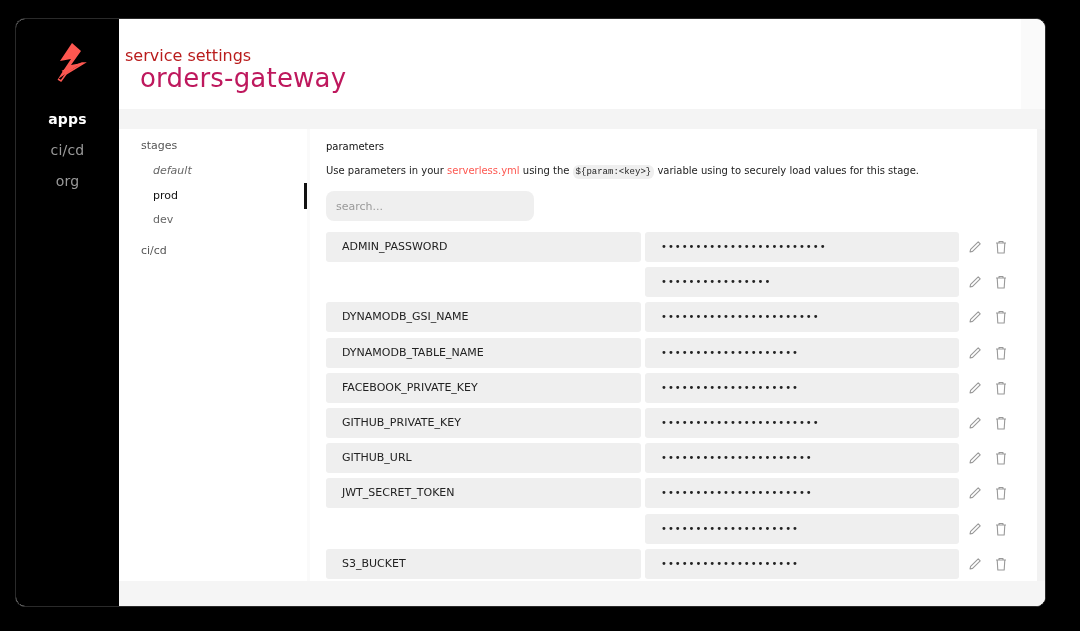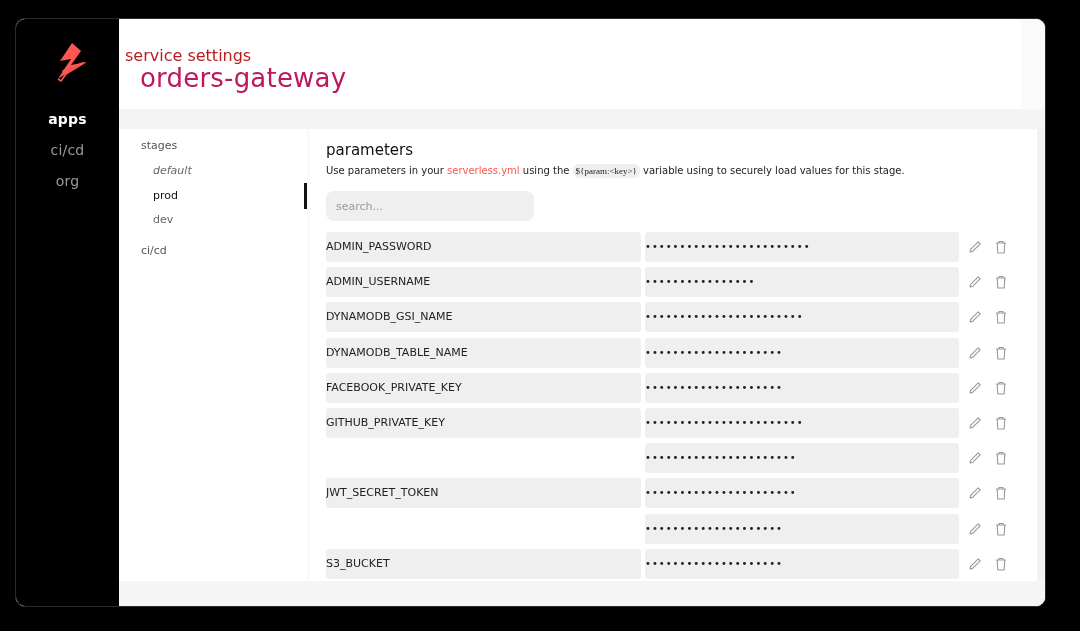--- a/index.html
+++ b/index.html
@@ -32,39 +32,39 @@
   .band { position: absolute; left: 0; top: 90px; right: 0; height: 20px; background: #f4f4f4; }
 
   .stage-nav { position: absolute; left: 0; top: 110px; width: 188px; bottom: 25px; background: #fff; }
   .stage-nav .lbl { position: absolute; font-size: 11px; color: #555; }
   .stage-nav .item { position: absolute; font-size: 11px; color: #666; }
   .stage-nav .item.italic { font-style: italic; }
   .stage-nav .item.active { color: #111; }
   .active-bar { position: absolute; left: 185px; top: 54px; width: 3px; height: 26px; background: #111; }
 
   .main { position: absolute; left: 191px; top: 110px; width: 727px; bottom: 25px; background: #fff; }
-  .main-title { position: absolute; left: 16px; top: 12px; font-size: 15px; color: #111; }
+  .main-title { position: absolute; left: 16px; top: 12px; font-size: 10px; color: #111; }
   .desc { position: absolute; left: 16px; top: 36px; font-size: 10px; color: #222; white-space: nowrap; }
   .desc .link { color: #fd5750; }
   .desc code {
-    font-family: Liberation Serif, serif; font-size: 9px;
+    font-family: Liberation Mono, monospace; font-size: 9px;
     background: #efefef; padding: 2px 3px; border-radius: 6px; color: #222;
   }
   .search {
     position: absolute; left: 16px; top: 62px; width: 208px; height: 30px;
     background: #efefef; border: none; border-radius: 8px;
     font-family: "DejaVu Sans", sans-serif; font-size: 11px; color: #333; padding-left: 10px;
   }
   .search::placeholder { color: #999; }
 
   .rows { position: absolute; left: 16px; top: 103px; }
   .row { position: relative; height: 35.2px; width: 700px; }
   .key, .val {
     position: absolute; top: 0; height: 30px; background: #efefef; border-radius: 3px;
-    font-size: 11px; line-height: 30px; padding-left: 0; color: #222; white-space: nowrap; overflow: hidden;
+    font-size: 11px; line-height: 30px; padding-left: 16px; color: #222; white-space: nowrap; overflow: hidden;
   }
   .key { left: 0; width: 315px; }
   .val { left: 319px; width: 314px; letter-spacing: 1px; font-size: 10px; }
   .icon { position: absolute; top: 7px; width: 16px; height: 16px; cursor: pointer; }
   .icon.edit { left: 641px; }
   .icon.del { left: 667px; }
 
   .bottom-shade { position: absolute; left: 0; bottom: 0; right: 0; height: 25px; background: #f5f5f5; }
   .right-strip { position: absolute; right: 0; top: 110px; width: 8px; bottom: 25px; background: #f2f2f2; }
 </style>
@@ -110,21 +110,20 @@
     <div class="key">ADMIN_PASSWORD</div>
     <div class="val">••••••••••••••••••••••••</div>
     <svg class="icon edit" viewBox="0 0 16 16">
       <path d="M3 13 L3.6 10.4 L11.2 2.8 L13.2 4.8 L5.6 12.4 Z" fill="none" stroke="#999" stroke-width="1.1" stroke-linejoin="round"></path>
     </svg>
     <svg class="icon del" viewBox="0 0 16 16">
       <path d="M3 4 H13 M6 4 V2.5 H10 V4 M4.2 4 L4.8 14 H11.2 L11.8 4" fill="none" stroke="#999" stroke-width="1.1" stroke-linejoin="round"></path>
     </svg>
   </div>
           <div class="row">
-    <div class="key">ADMIN_USERNAME</div>
     <div class="val">••••••••••••••••</div>
     <svg class="icon edit" viewBox="0 0 16 16">
       <path d="M3 13 L3.6 10.4 L11.2 2.8 L13.2 4.8 L5.6 12.4 Z" fill="none" stroke="#999" stroke-width="1.1" stroke-linejoin="round"></path>
     </svg>
     <svg class="icon del" viewBox="0 0 16 16">
       <path d="M3 4 H13 M6 4 V2.5 H10 V4 M4.2 4 L4.8 14 H11.2 L11.8 4" fill="none" stroke="#999" stroke-width="1.1" stroke-linejoin="round"></path>
     </svg>
   </div>
           <div class="row">
     <div class="key">DYNAMODB_GSI_NAME</div>
@@ -160,20 +159,21 @@
     <div class="key">GITHUB_PRIVATE_KEY</div>
     <div class="val">•••••••••••••••••••••••</div>
     <svg class="icon edit" viewBox="0 0 16 16">
       <path d="M3 13 L3.6 10.4 L11.2 2.8 L13.2 4.8 L5.6 12.4 Z" fill="none" stroke="#999" stroke-width="1.1" stroke-linejoin="round"></path>
     </svg>
     <svg class="icon del" viewBox="0 0 16 16">
       <path d="M3 4 H13 M6 4 V2.5 H10 V4 M4.2 4 L4.8 14 H11.2 L11.8 4" fill="none" stroke="#999" stroke-width="1.1" stroke-linejoin="round"></path>
     </svg>
   </div>
           <div class="row">
+    <div class="key">GITHUB_URL</div>
     <div class="val">••••••••••••••••••••••</div>
     <svg class="icon edit" viewBox="0 0 16 16">
       <path d="M3 13 L3.6 10.4 L11.2 2.8 L13.2 4.8 L5.6 12.4 Z" fill="none" stroke="#999" stroke-width="1.1" stroke-linejoin="round"></path>
     </svg>
     <svg class="icon del" viewBox="0 0 16 16">
       <path d="M3 4 H13 M6 4 V2.5 H10 V4 M4.2 4 L4.8 14 H11.2 L11.8 4" fill="none" stroke="#999" stroke-width="1.1" stroke-linejoin="round"></path>
     </svg>
   </div>
           <div class="row">
     <div class="key">JWT_SECRET_TOKEN</div>

